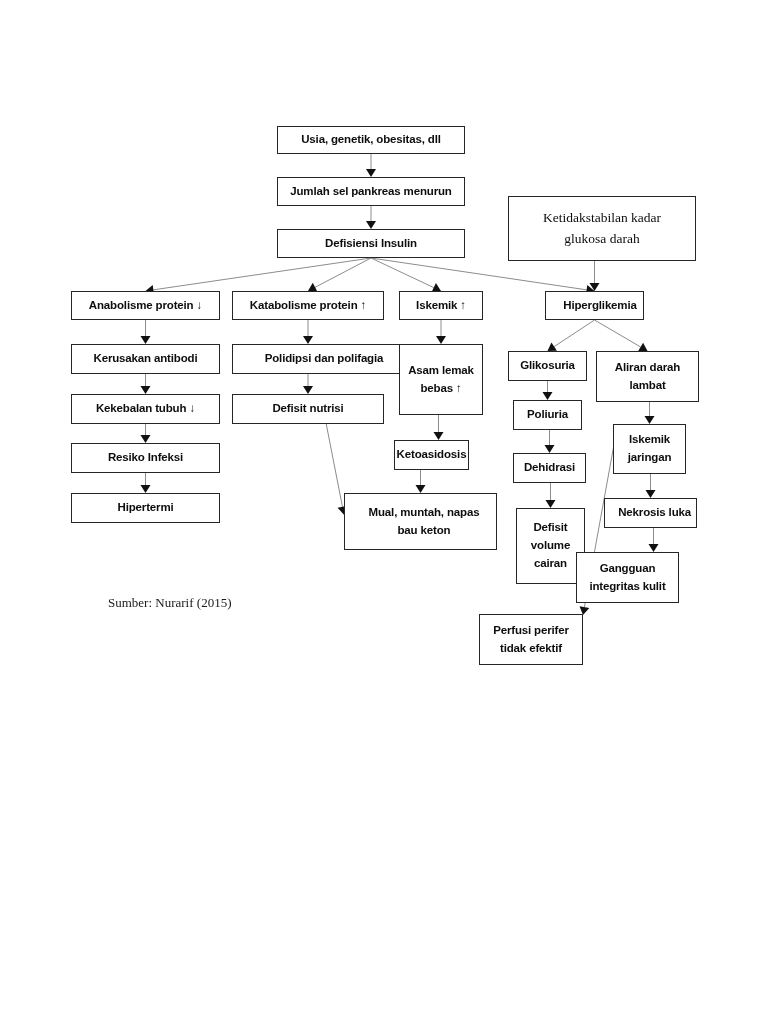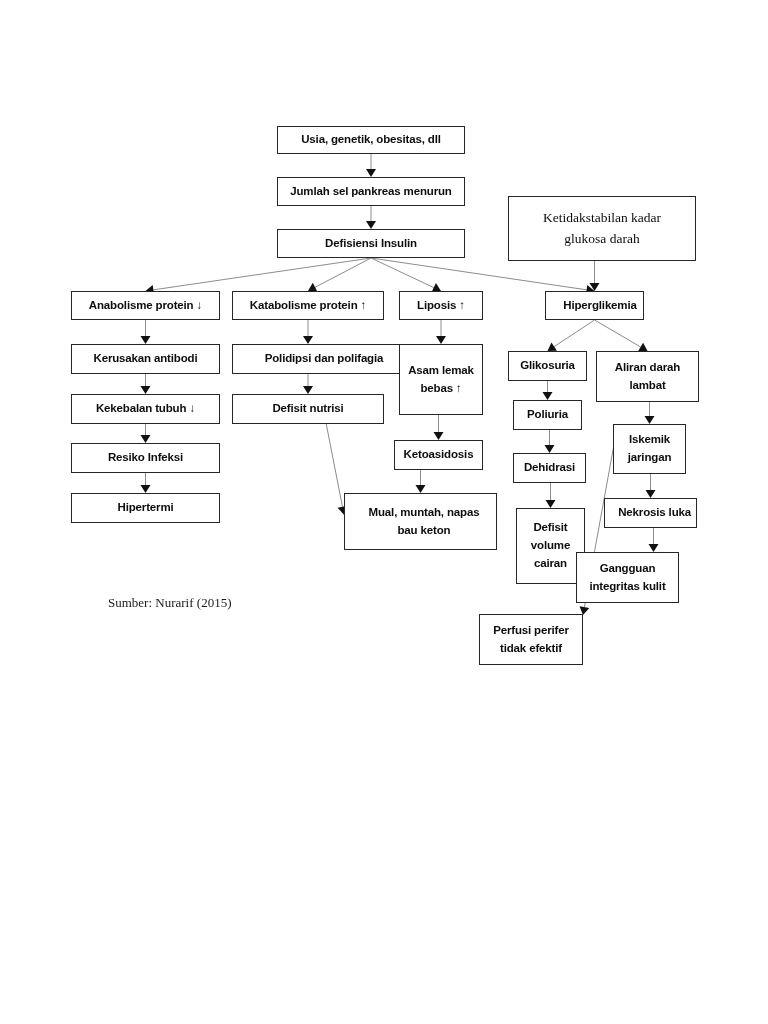--- a/index.html
+++ b/index.html
@@ -157,27 +157,27 @@
       <div class="node" style="left: 232px; top: 291px; width: 152px; height: 29px; border-color: rgb(38, 38, 38); color: rgb(13, 13, 13);">
         <span class="txt">Katabolisme protein ↑</span>
       </div>
       <div class="node" style="left: 232px; top: 344px; width: 184px; height: 30px; border-color: rgb(38, 38, 38); color: rgb(13, 13, 13);">
         <span class="txt">Polidipsi dan polifagia</span>
       </div>
       <div class="node" style="left: 232px; top: 394px; width: 152px; height: 30px; border-color: rgb(38, 38, 38); color: rgb(13, 13, 13);">
         <span class="txt">Defisit nutrisi</span>
       </div>
       <div class="node" style="left: 399px; top: 291px; width: 84px; height: 29px; border-color: rgb(38, 38, 38); color: rgb(13, 13, 13);">
-        <span class="txt">Liposis ↑</span>
+        <span class="txt">Iskemik ↑</span>
       </div>
       <div class="node" style="left: 399px; top: 344px; width: 84px; height: 71px; border-color: rgb(38, 38, 38); color: rgb(13, 13, 13);">
         <span class="txt">Asam lemak
 bebas ↑</span>
       </div>
-      <div class="node" style="left: 394px; top: 440px; width: 89px; height: 30px; border-color: rgb(38, 38, 38); color: rgb(13, 13, 13);">
+      <div class="node" style="left: 394px; top: 440px; width: 75px; height: 30px; border-color: rgb(38, 38, 38); color: rgb(13, 13, 13);">
         <span class="txt">Ketoasidosis</span>
       </div>
       <div class="node" style="left: 344px; top: 493px; width: 153px; height: 57px; border-color: rgb(38, 38, 38); color: rgb(13, 13, 13); padding-left: 12px;">
         <span class="txt">Mual, muntah, napas
 bau keton</span>
       </div>
       <div class="node" style="left: 545px; top: 291px; width: 99px; height: 29px; border-color: rgb(38, 38, 38); color: rgb(13, 13, 13); padding-left: 16px;">
         <span class="txt">Hiperglikemia</span>
       </div>
       <div class="node" style="left: 508px; top: 351px; width: 79px; height: 30px; border-color: rgb(38, 38, 38); color: rgb(13, 13, 13);">

